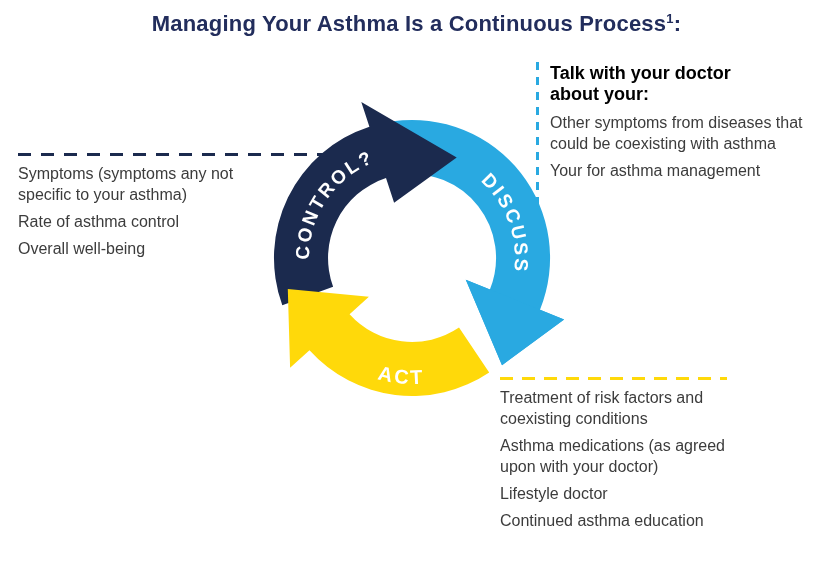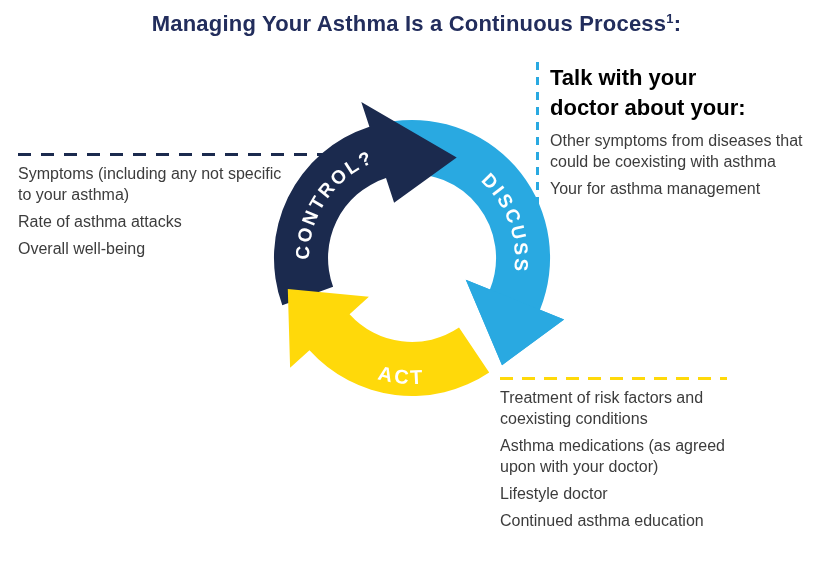--- a/index.html
+++ b/index.html
@@ -26,21 +26,21 @@
     position:absolute;width:3px;
     background:repeating-linear-gradient(to bottom,#29A9E1 0 8px,transparent 8px 15px);
   }
   .dash-h-yellow{
     position:absolute;height:3px;
     background:repeating-linear-gradient(to right,#FFD90A 0 13px,transparent 13px 22px);
   }
   .cycle-svg{position:absolute;left:242px;top:88px;width:340px;height:340px;z-index:2;}
   .panel{position:absolute;color:#3C3C3C;font-size:16px;line-height:21px;}
   .panel .heading{
-    font-weight:700;color:#000;font-size:22px;line-height:30px;
+    font-weight:700;color:#000;font-size:18px;line-height:21px;
     margin:0 0 7px 0;
   }
   .panel .item{margin:0 0 6px 0;}
   #panel-aware{left:18px;top:163px;width:272px;}
   #panel-aware .heading{width:260px;}
   #panel-discuss{left:550px;top:63px;width:256px;}
   #panel-discuss .heading{width:200px;}
   #panel-act{left:500px;top:387px;width:240px;}
   #panel-act .heading{width:238px;}
   .arc-label{
@@ -82,22 +82,22 @@
     </text>
     <text class="arc-label" font-size="19" fill="#FFFFFF">
       <textPath href="#discussTextPath" startOffset="50%" text-anchor="middle">DISCUSS</textPath>
     </text>
     <text class="arc-label" font-size="20" fill="#FFFFFF">
       <textPath href="#actTextPath" startOffset="50%" text-anchor="middle">ACT</textPath>
     </text>
   </svg>
 
   <div class="panel" id="panel-aware">
-    <div class="item">Symptoms (including any not specific to your asthma)</div>
-    <div class="item">Rate of asthma attacks</div>
+    <div class="item">Symptoms (symptoms any not specific to your asthma)</div>
+    <div class="item">Rate of asthma control</div>
     <div class="item">Overall well-being</div>
   </div>
 
   <div class="panel" id="panel-discuss">
     <div class="heading">Talk with your doctor about your:</div>
     <div class="item">Other symptoms from diseases that could be coexisting with asthma</div>
     <div class="item">Your for asthma management</div>
   </div>
 
   <div class="panel" id="panel-act">

